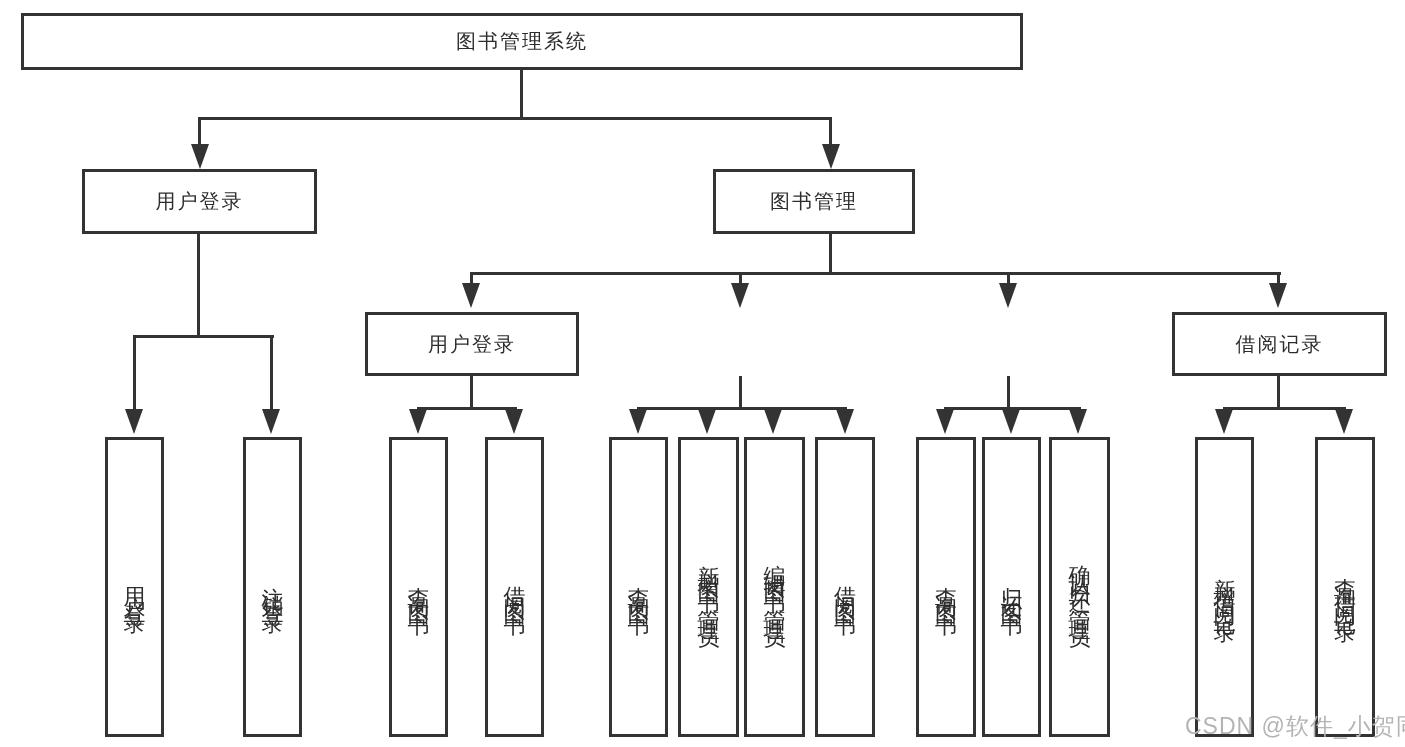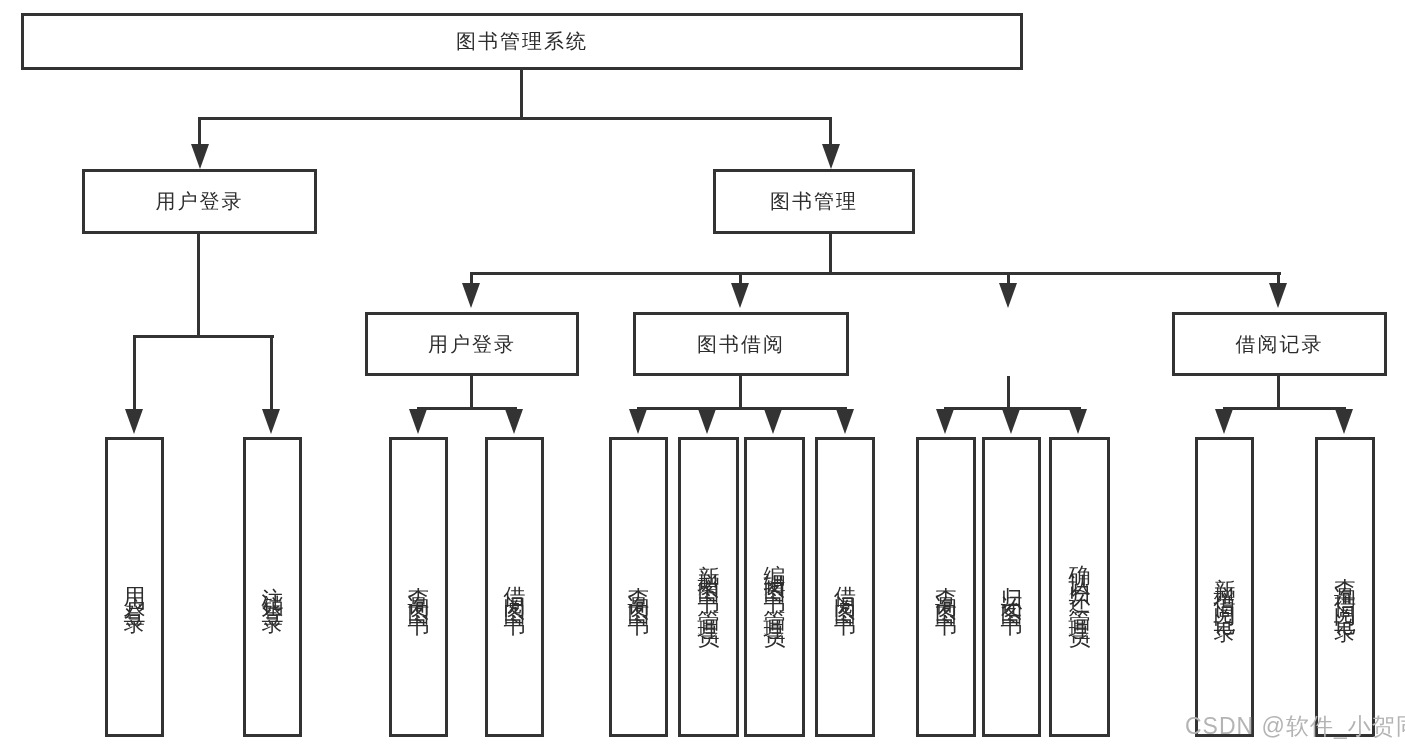--- a/index.html
+++ b/index.html
@@ -39,23 +39,20 @@
 
   <div class="box" style="left:82px;top:169px;width:235px;height:65px">
     <span class="hlabel">用户登录</span>
   </div>
   <div class="box" style="left:713px;top:169px;width:202px;height:65px">
     <span class="hlabel">图书管理</span>
   </div>
 
   <div class="box" style="left:365px;top:312px;width:214px;height:64px">
     <span class="hlabel">用户登录</span>
-  </div>
-  <div class="box" style="left:633px;top:312px;width:216px;height:64px">
-    <span class="hlabel">图书借阅</span>
   </div>
   <div class="box" style="left:1172px;top:312px;width:215px;height:64px">
     <span class="hlabel">借阅记录</span>
   </div>
 
   <div class="box" style="left:105px;top:437px;width:59px;height:300px">
     <span class="vlabel">用户登录</span>
   </div>
   <div class="box" style="left:243px;top:437px;width:59px;height:300px">
     <span class="vlabel">注销登录</span>

